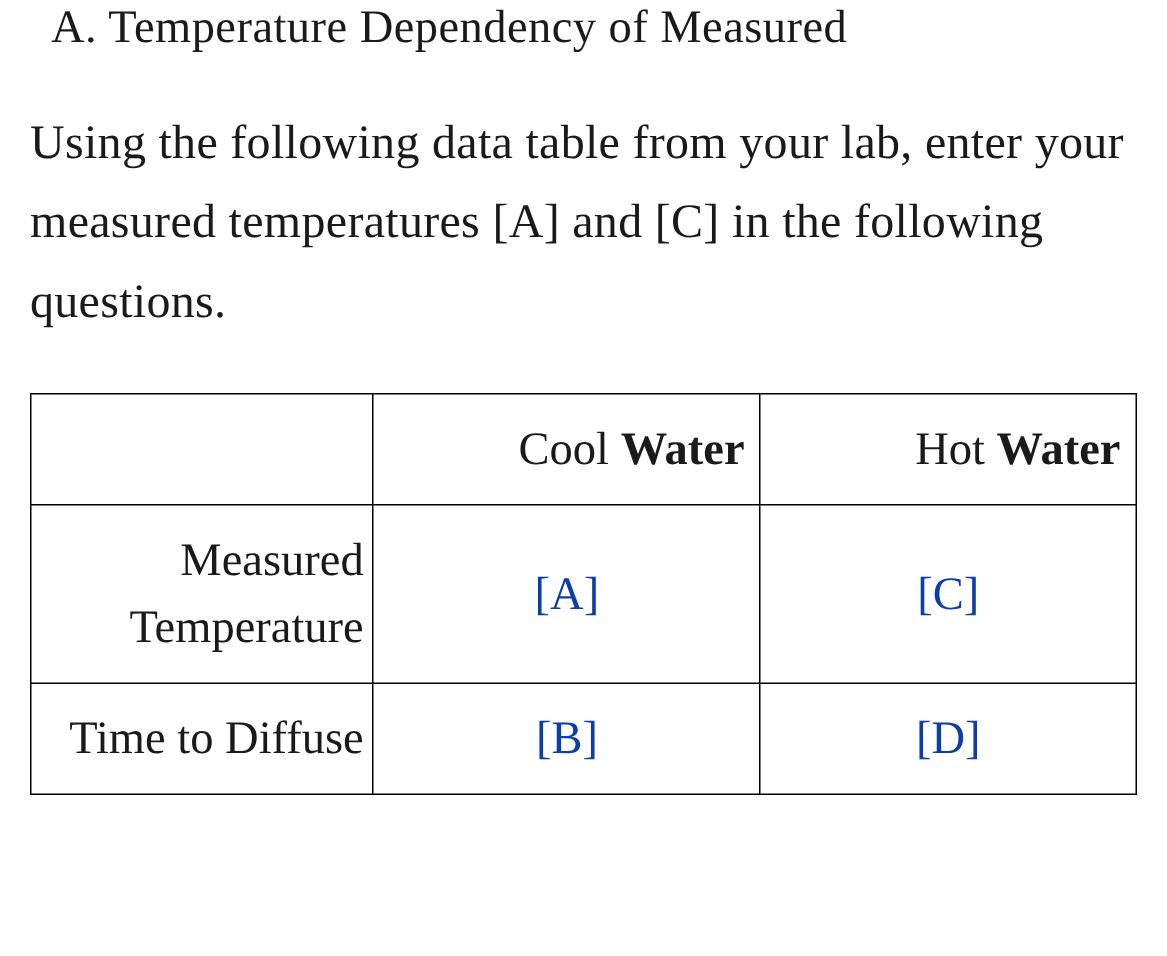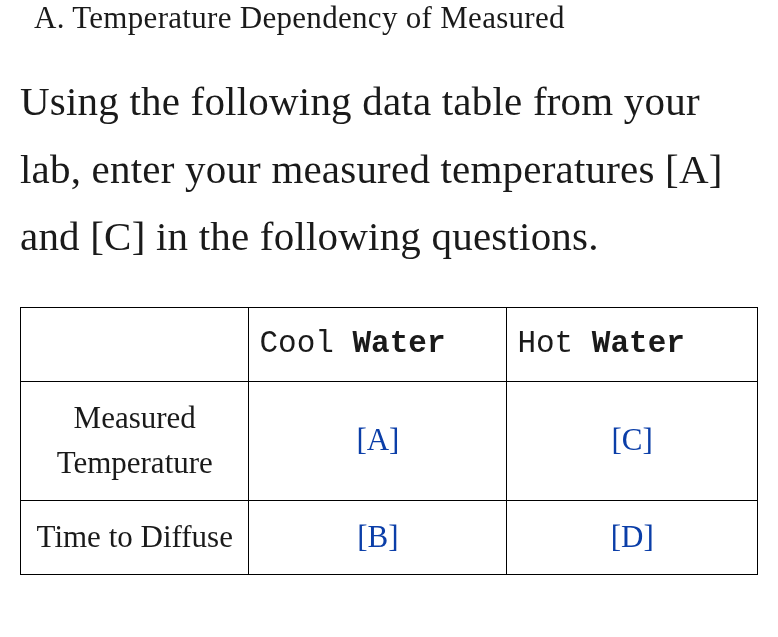--- a/index.html
+++ b/index.html
@@ -16,21 +16,21 @@
       color: #1a1a1a;
     }
     .section-title {
       font-size: 31px;
       font-weight: 400;
       margin-bottom: 32px;
       letter-spacing: 0.3px;
       padding-left: 14px;
     }
     .intro-text {
-      font-size: 41px;
+      font-size: 32px;
       font-weight: 400;
       line-height: 1.65;
       margin-bottom: 36px;
       letter-spacing: 0.2px;
     }
     table.data-table {
       border-collapse: collapse;
       width: 100%;
       font-size: 31px;
     }
@@ -39,28 +39,27 @@
       border: 1px solid #000000;
       padding: 14px 10px;
       font-weight: 400;
       line-height: 1.45;
     }
     table.data-table th {
       font-weight: 400;
     }
     table.data-table th.col-cool,
     table.data-table th.col-hot {
-      text-align: left;
-      font-family: Liberation Mono, monospace;
+      text-align: right;
     }
     table.data-table th.corner {
       text-align: left;
     }
     table.data-table td.row-label {
-      text-align: center;
+      text-align: right;
       padding-left: 6px;
       padding-right: 6px;
     }
     table.data-table td.placeholder {
       text-align: center;
       color: #0b3ea8;
     }
     .bold-part {
       font-weight: 700;
     }

